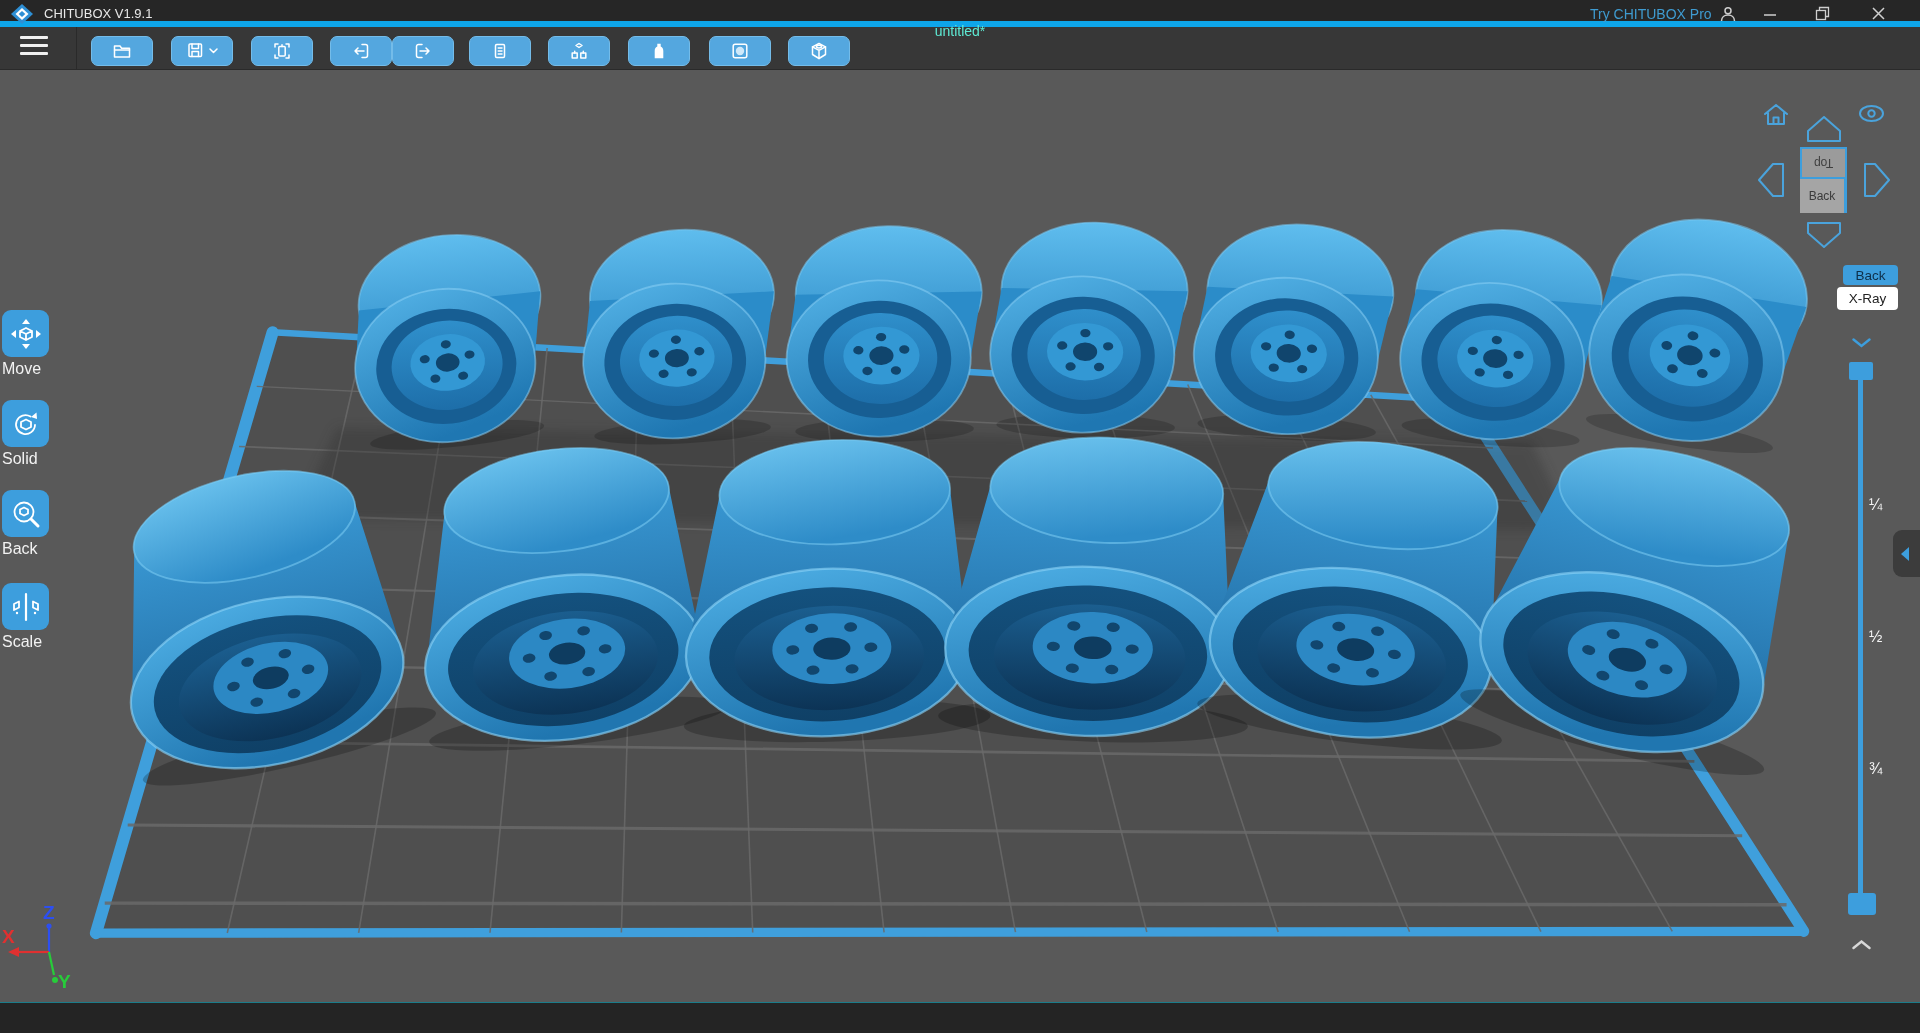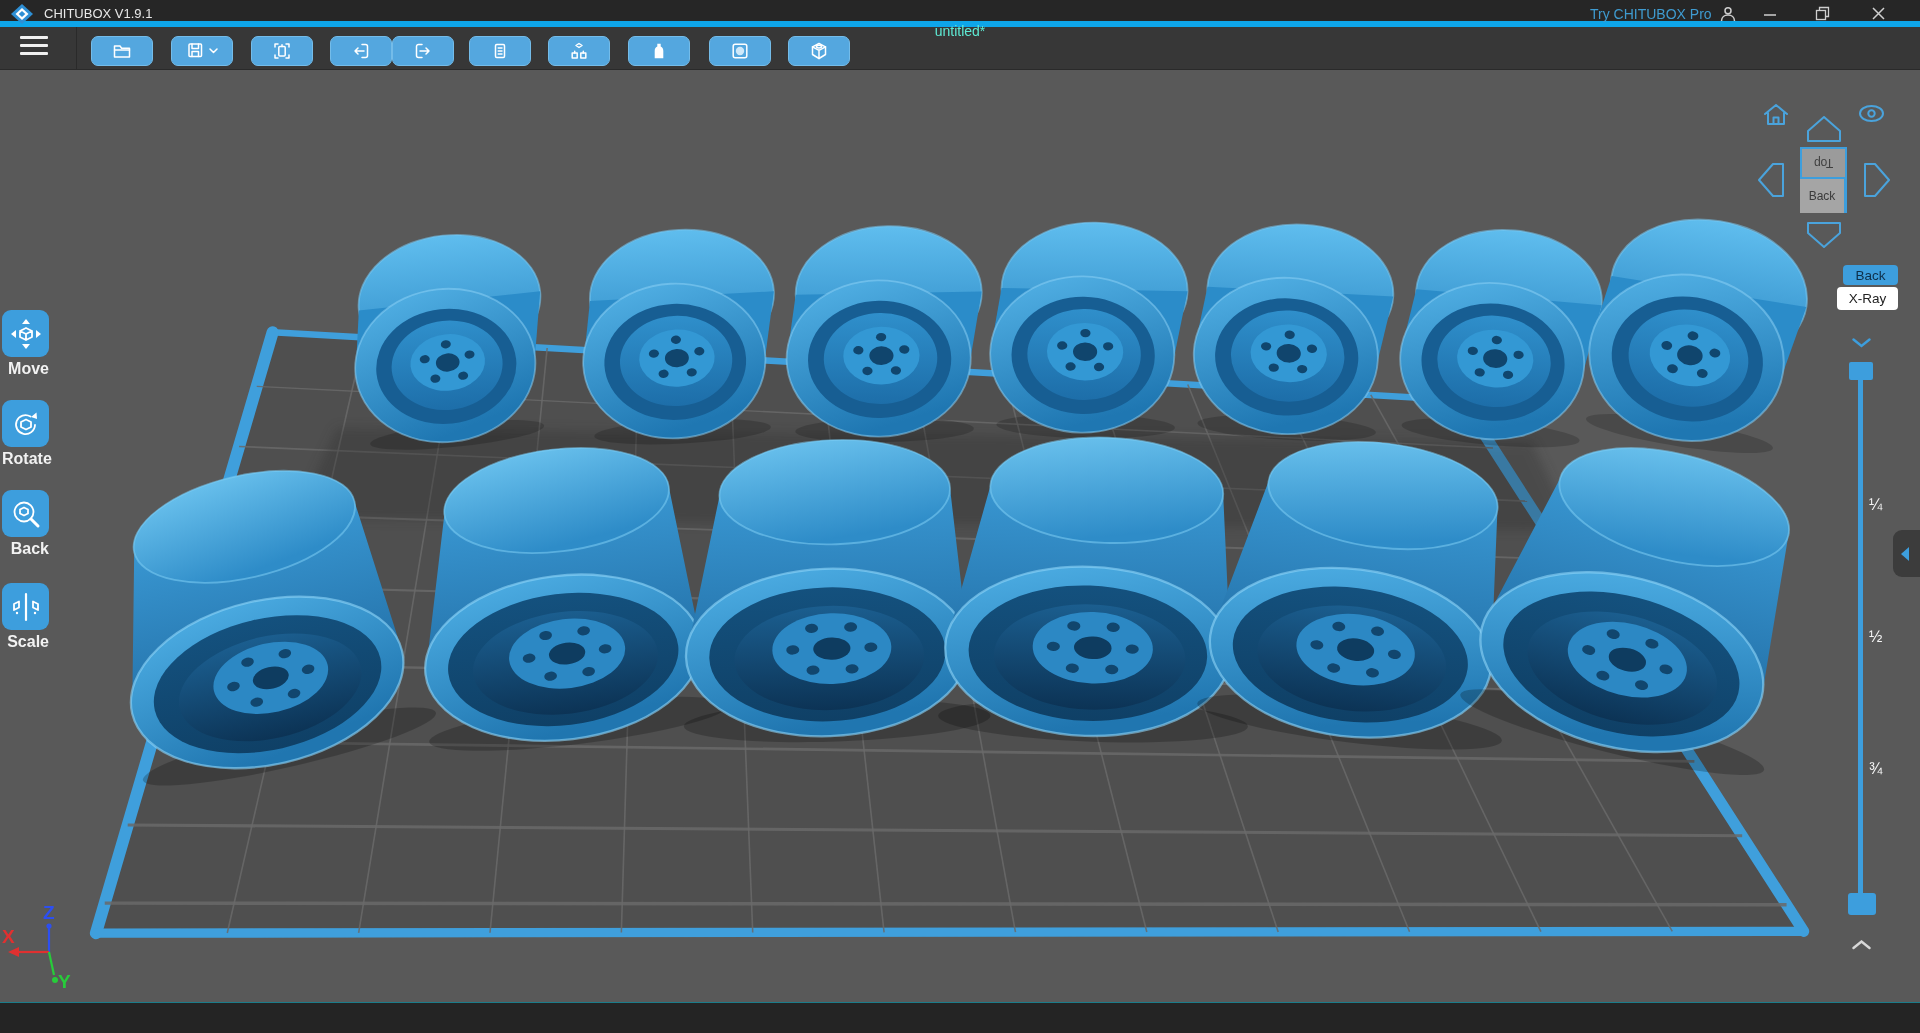--- a/index.html
+++ b/index.html
@@ -28,21 +28,21 @@
           border:1px solid #74bce9; border-radius:7px; display:flex; align-items:center;
           justify-content:center; cursor:pointer; }
   .tbtn svg { stroke:#ffffff; fill:none; stroke-width:1.5; stroke-linecap:round; stroke-linejoin:round; }
 
   
   #viewport { position:absolute; left:0; top:70px; width:1920px; height:932px;
               background:#595959; overflow:hidden; }
   #scene { position:absolute; left:0; top:0; }
 
   
-  .tool { position:absolute; left:2px; width:47px; text-align:right; z-index:20;font-weight:bold; }
+  .tool { position:absolute; left:2px; width:47px; text-align:left; z-index:20; }
   .tool .btn { width:47px; height:47px; background:#3d9edd; border-radius:9px;
                display:flex; align-items:center; justify-content:center; cursor:pointer; }
   .tool .btn svg { stroke:#fff; fill:none; stroke-width:1.8; stroke-linecap:round; stroke-linejoin:round; }
   .tool .lbl { margin-top:3px; color:#f2f2f2; font-size:16px; }
 
   
   .navic { position:absolute; cursor:pointer; z-index:20; }
   .navic svg { stroke:#4aa3dc; fill:none; stroke-width:2; stroke-linejoin:round; stroke-linecap:round; }
   #view-cube { position:absolute; left:1800px; top:147px; width:47px; height:66px; z-index:20; cursor:pointer; }
   #cube-top { width:47px; height:32px; background:#9b9b9b; border:2px solid #3d9edd;
@@ -332,21 +332,21 @@
   <div class="lbl">Move</div>
 </div>
 <div class="tool" style="top:400px">
   <div class="btn">
     <svg width="32" height="32" viewBox="0 0 32 32">
       <path d="M25,17 a9.5,9.5 0 1 1 -4.5,-8.5"></path>
       <polygon points="26.5,4.5 27,11 21,9" fill="#fff" stroke="none"></polygon>
       <path d="M16,11.5 L21,14 V19 L16,21.5 L11,19 V14 Z"></path>
     </svg>
   </div>
-  <div class="lbl">Rotate</div>
+  <div class="lbl">Solid</div>
 </div>
 <div class="tool" style="top:490px">
   <div class="btn">
     <svg width="32" height="32" viewBox="0 0 32 32">
       <circle cx="14" cy="14" r="9.5"></circle>
       <path d="M21,21 L28,28" stroke-width="3"></path>
       <path d="M14,9.5 L18,11.5 V15.5 L14,17.5 L10,15.5 V11.5 Z"></path>
     </svg>
   </div>
   <div class="lbl">Back</div>

